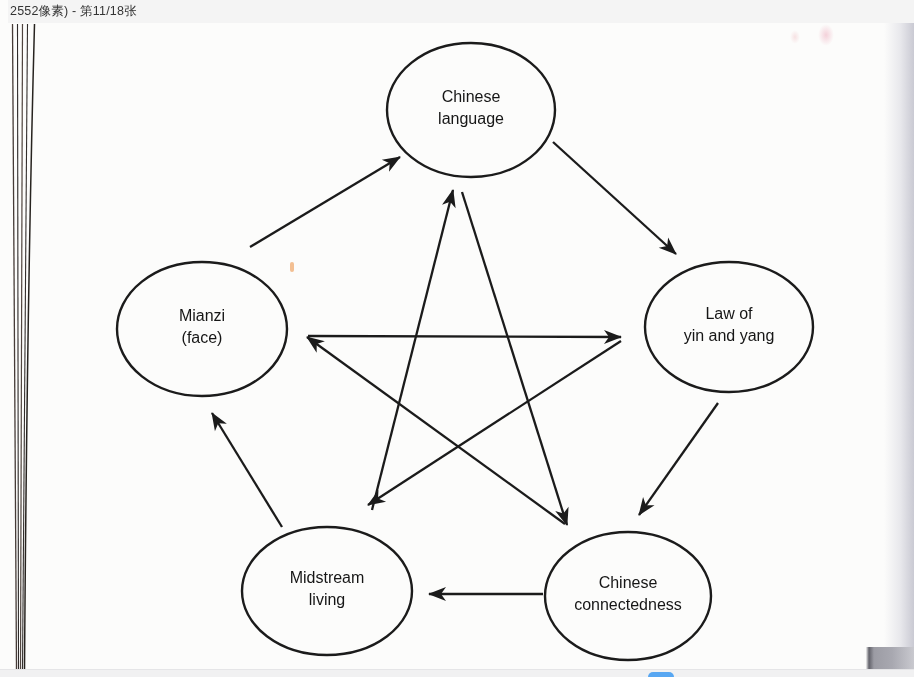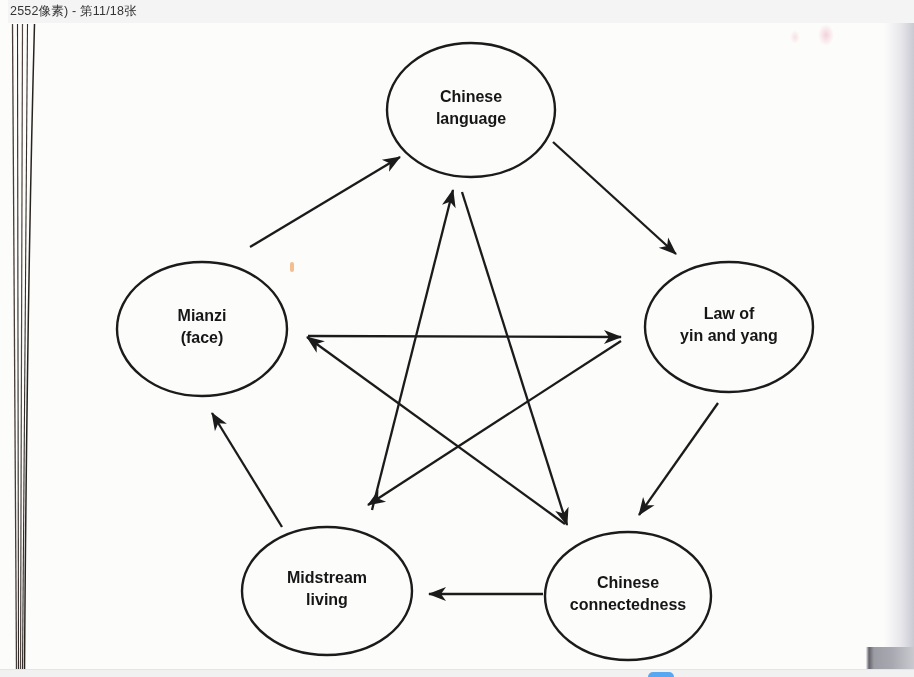--- a/index.html
+++ b/index.html
@@ -1,21 +1,21 @@
 <!DOCTYPE html>
 <html><head>
 <meta charset="utf-8">
 <style>
   html,body{margin:0;padding:0;}
   body{width:914px;height:677px;overflow:hidden;font-family:"Liberation Sans",sans-serif;background:#ffffff;}
   .screen{position:relative;width:914px;height:677px;background:#fcfcfb;overflow:hidden;}
   .titlebar{position:absolute;top:0;left:0;right:0;height:23px;background:#f4f4f4;z-index:6;
             display:flex;align-items:center;padding-left:2px;margin-left:8px;}
   .titlebar span{font-size:12.5px;color:#343434;letter-spacing:0.2px;white-space:nowrap;}
-  .viewport{position:absolute;inset:0;z-index:1;font-weight:bold;}
+  .viewport{position:absolute;inset:0;z-index:1;}
   svg.diagram{position:absolute;left:0;top:0;}
   .right-shade{position:absolute;top:23px;right:0;bottom:7px;width:30px;z-index:2;pointer-events:none;
       background:linear-gradient(to right, rgba(182,182,198,0) 0%, rgba(185,185,200,0.30) 55%, rgba(160,160,178,0.55) 100%);}
   .corner-shade{position:absolute;right:0;bottom:7px;width:48px;height:23px;z-index:3;pointer-events:none;
       background:linear-gradient(to right,#f2f2f2 0px,#62626a 3px,#9c9ca4 8px,#a8a8b0 26px,#c9c9cf 48px);}
   .artifact{position:absolute;z-index:2;pointer-events:none;border-radius:50%;}
   .pink-a{left:818px;top:24px;width:16px;height:22px;background:radial-gradient(rgba(225,110,140,0.30),rgba(225,110,140,0) 70%);}
   .pink-b{left:790px;top:30px;width:10px;height:14px;background:radial-gradient(rgba(225,120,130,0.20),rgba(225,120,130,0) 70%);}
   .orange-a{left:290px;top:262px;width:4px;height:10px;border-radius:2px;background:rgba(235,140,60,0.55);}
   .bottombar{position:absolute;left:0;right:0;bottom:0;height:7px;background:#f1f1f2;border-top:1px solid #e5e5e7;

